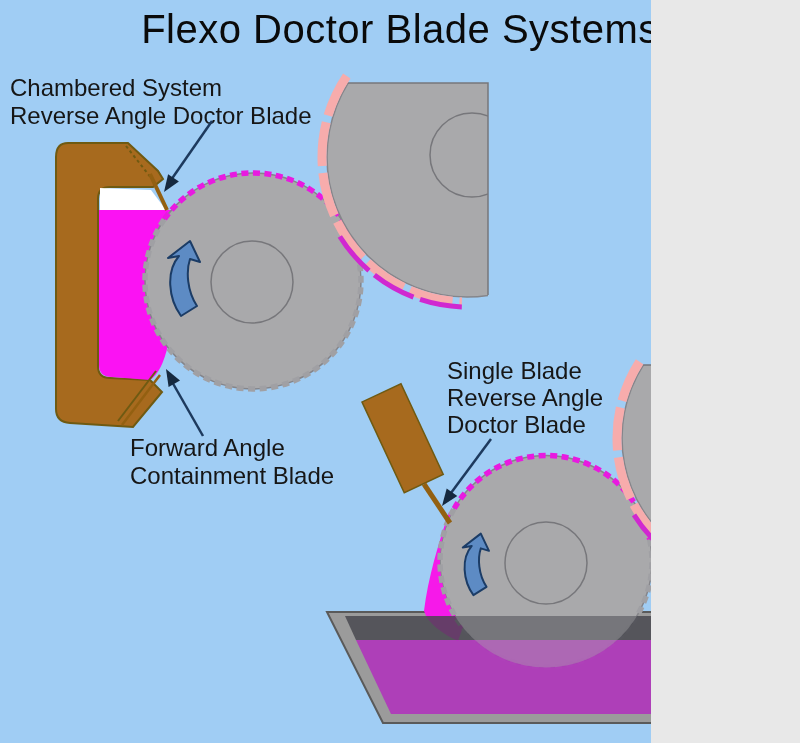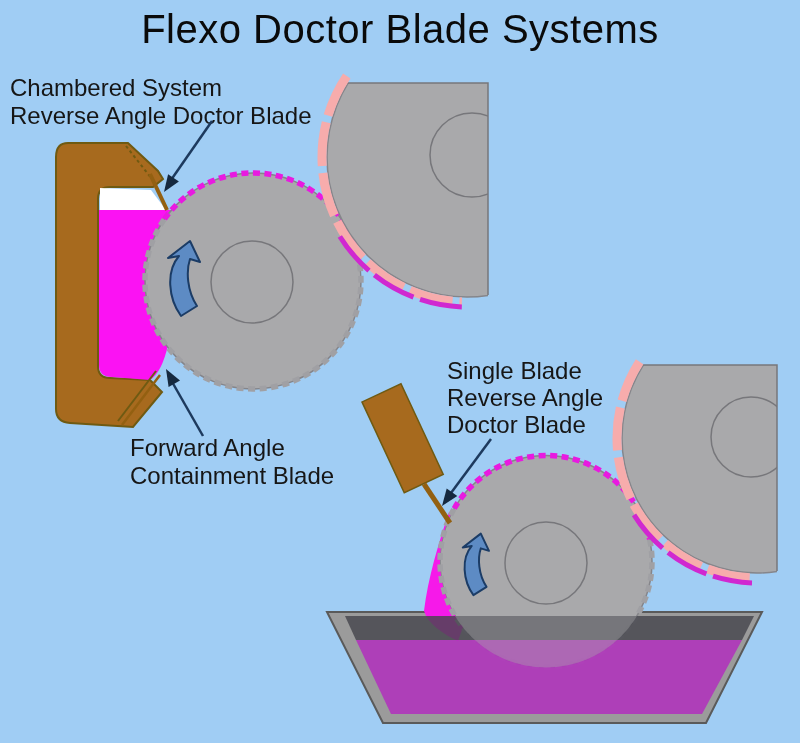--- a/index.html
+++ b/index.html
@@ -1,16 +1,16 @@
 <!DOCTYPE html>
 <html><head>
 <meta charset="utf-8">
 <style>
   html,body{margin:0;padding:0;background:#e8e8e8;}
-  .stage{position:relative;width:800px;height:743px;overflow:hidden;
+  .stage{position:relative;width:651px;height:743px;overflow:hidden;
          font-family:"Liberation Sans",sans-serif;}
   svg{display:block;}
   text{font-family:"Liberation Sans",sans-serif;}
   .title-text{font-size:40px;letter-spacing:.5px;fill:#0a0a0a;}
   .label-text{font-size:24px;fill:#161616;}
   .leader{stroke:#1d3a5e;stroke-width:2.5;fill:none;}
   .leader-head{fill:#16293f;stroke:none;}
   .dash-arc{fill:none;stroke-width:5.5;stroke-dasharray:7 4.5;}
   .plate-arc{fill:none;}
   .shaft{fill:none;stroke:#77777b;stroke-width:1.5;}

